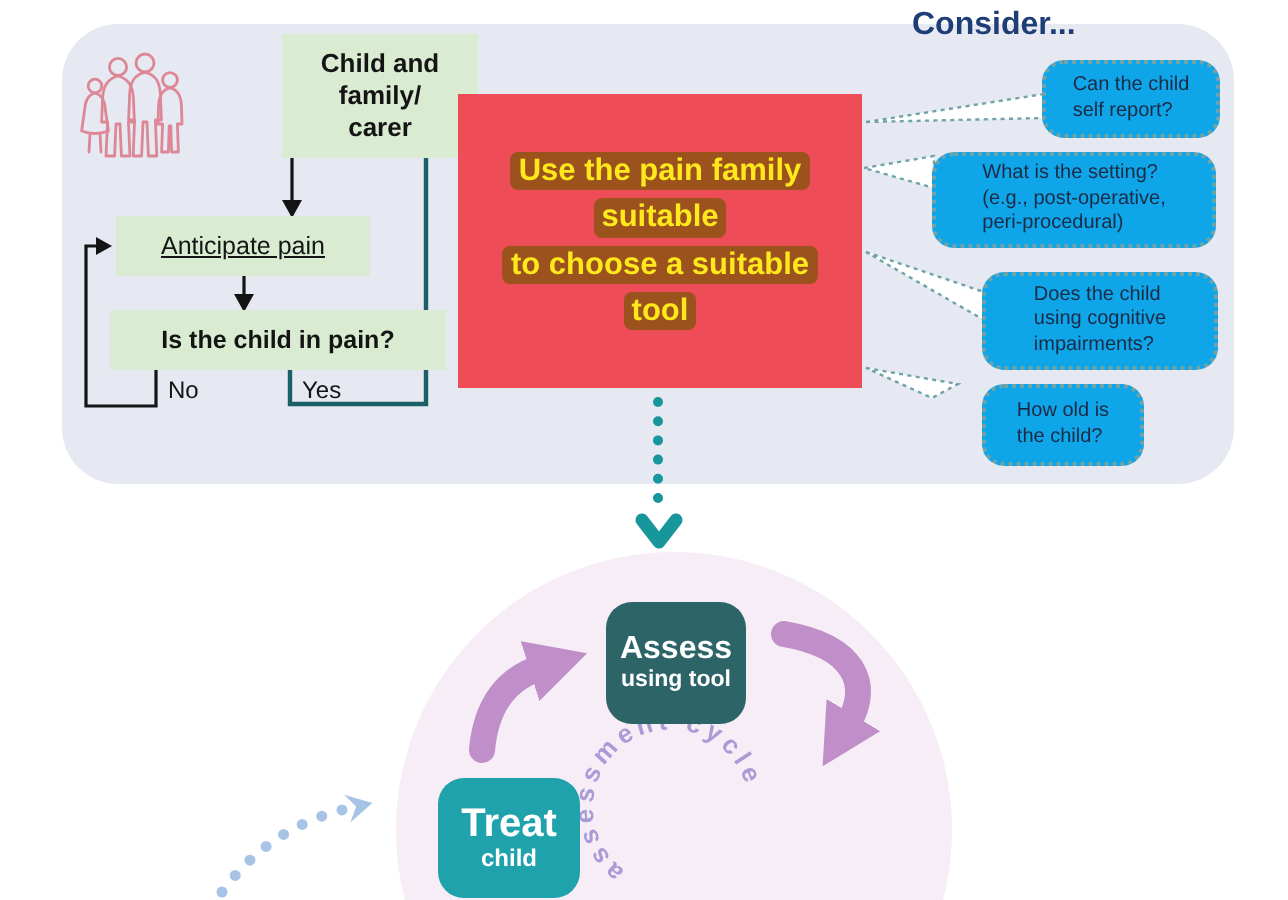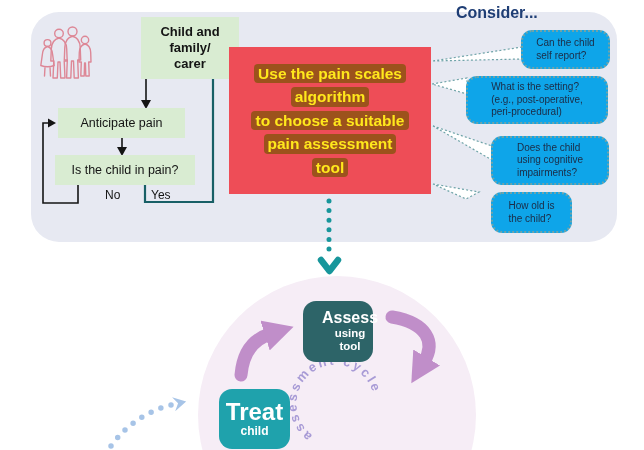--- a/index.html
+++ b/index.html
@@ -12,47 +12,47 @@
   html,body{margin:0;padding:0;background:#fff;}
   .stage{position:relative;width:644px;height:450px;background:#fff;overflow:hidden;
          font-family:"Liberation Sans",sans-serif;color:var(--ink,#141414);}
   .abs{position:absolute;}
   .panel{left:31px;top:12px;width:586px;height:230px;border-radius:28px;background:var(--panel,#e7e9f2);}
   .overlay{left:0;top:0;width:644px;height:450px;}
   .gbox{background:var(--box-green,#d9ecd2);display:flex;align-items:center;justify-content:center;
         text-align:center;font-size:12.5px;color:var(--ink,#141414);}
   .pre{white-space:pre-line;}
   .start-box{left:97px;top:17px;width:98px;height:62px;font-weight:bold;font-size:13px;line-height:1.25;margin-left:44px;}
-  .anticipate-box{left:58px;top:108px;width:127px;height:30px;}
-  .question-box{left:55px;top:155px;width:140px;height:30px;}
+  .anticipate-box{left:58px;top:108px;width:127px;height:30px;text-decoration:underline;}
+  .question-box{left:55px;top:155px;width:168px;height:30px;font-weight:bold;}
   .edge-label{font-size:12px;color:var(--ink,#141414);}
-  .no-label{left:84px;top:188px;margin-left:21px;}
+  .no-label{left:84px;top:188px;}
   .yes-label{left:151px;top:188px;text-align:center;}
   .action-box{left:229px;top:47px;width:202px;height:147px;background:var(--red,#ee4d57);
               display:flex;flex-direction:column;align-items:center;justify-content:center;text-align:center;}
   .hl-line{display:inline-block;margin:2px 0;padding:0 4px;border-radius:4px;
            background:var(--hl,#9c521c);color:var(--yellow,#ffe81c);
            font-weight:bold;font-size:15.5px;line-height:1.25;}
   .consider-label{left:456px;top:4px;font-weight:bold;font-size:16px;color:var(--navy,#1f3e75);}
   .bubble{background:#0ea5e9;border:2px dotted var(--bubble-border,#6fa3a8);border-radius:11px;
           display:flex;align-items:center;justify-content:center;text-align:left;
           font-size:10px;line-height:1.25;color:var(--bubble-text,#1c2b45);box-sizing:border-box;}
   .bubble-1{left:521px;top:30px;width:89px;height:39px;}
   .bubble-2{left:466px;top:76px;width:142px;height:48px;}
   .bubble-3{left:491px;top:136px;width:118px;height:49px;}
   .bubble-4{left:491px;top:192px;width:81px;height:41px;}
   .cycle-box{border-radius:13px;color:#fff;display:flex;flex-direction:column;align-items:center;
              justify-content:center;text-align:center;box-sizing:border-box;}
   .cycle-title{font-weight:bold;line-height:1.1;}
   .cycle-sub{font-weight:bold;line-height:1.15;text-align:center;}
-  .assess-box{left:303px;top:301px;width:70px;height:61px;background:var(--assess,#2d6468);padding-left:24px;}
+  .assess-box{left:303px;top:301px;width:70px;height:61px;background:var(--assess,#2d6468);}
   .assess-box .cycle-title{font-size:16px;}
   .assess-box .cycle-sub{font-size:11.5px;}
   .treat-box{left:219px;top:389px;width:71px;height:60px;background:var(--treat,#1fa2ac);}
-  .treat-box .cycle-title{font-size:24px;}
+  .treat-box .cycle-title{font-size:20px;}
   .treat-box .cycle-sub{font-size:12px;}
   .record-box{left:379px;top:388px;width:79px;height:61px;background:var(--record,#17a33d);
               border:2px solid var(--record-border,#45c24b);}
   .record-box .cycle-title{font-size:16.5px;}
   .record-box .cycle-sub{font-size:11px;}
   
   .sketch{stroke:var(--pink,#dd8796);stroke-width:1.4;fill:none;stroke-linejoin:round;stroke-linecap:round;}
   .black-line{stroke:var(--ink,#141414);stroke-width:1.6;fill:none;}
   .black-head{fill:var(--ink,#141414);}
   .yes-line{stroke:var(--yes-teal,#185f66);stroke-width:2.2;fill:none;}
@@ -138,24 +138,23 @@
 
   <div class="abs gbox start-box pre">Child and
 family/
 carer</div>
   <div class="abs gbox anticipate-box">Anticipate pain</div>
   <div class="abs gbox question-box">Is the child in pain?</div>
   <div class="abs edge-label no-label">No</div>
   <div class="abs edge-label yes-label">Yes</div>
 
   <div class="abs action-box">
-    <span class="hl-line">Use the pain scales</span>
-    <span class="hl-line">algorithm</span>
+    <span class="hl-line">Use the pain family</span>
+    <span class="hl-line">suitable</span>
     <span class="hl-line">to choose a suitable</span>
-    <span class="hl-line">pain assessment</span>
     <span class="hl-line">tool</span>
   </div>
 
   <div class="abs consider-label">Consider...</div>
   <div class="abs bubble bubble-1 pre">Can the child
 self report?</div>
   <div class="abs bubble bubble-2 pre">What is the setting?
 (e.g., post-operative,
 peri-procedural)</div>
   <div class="abs bubble bubble-3 pre">Does the child

